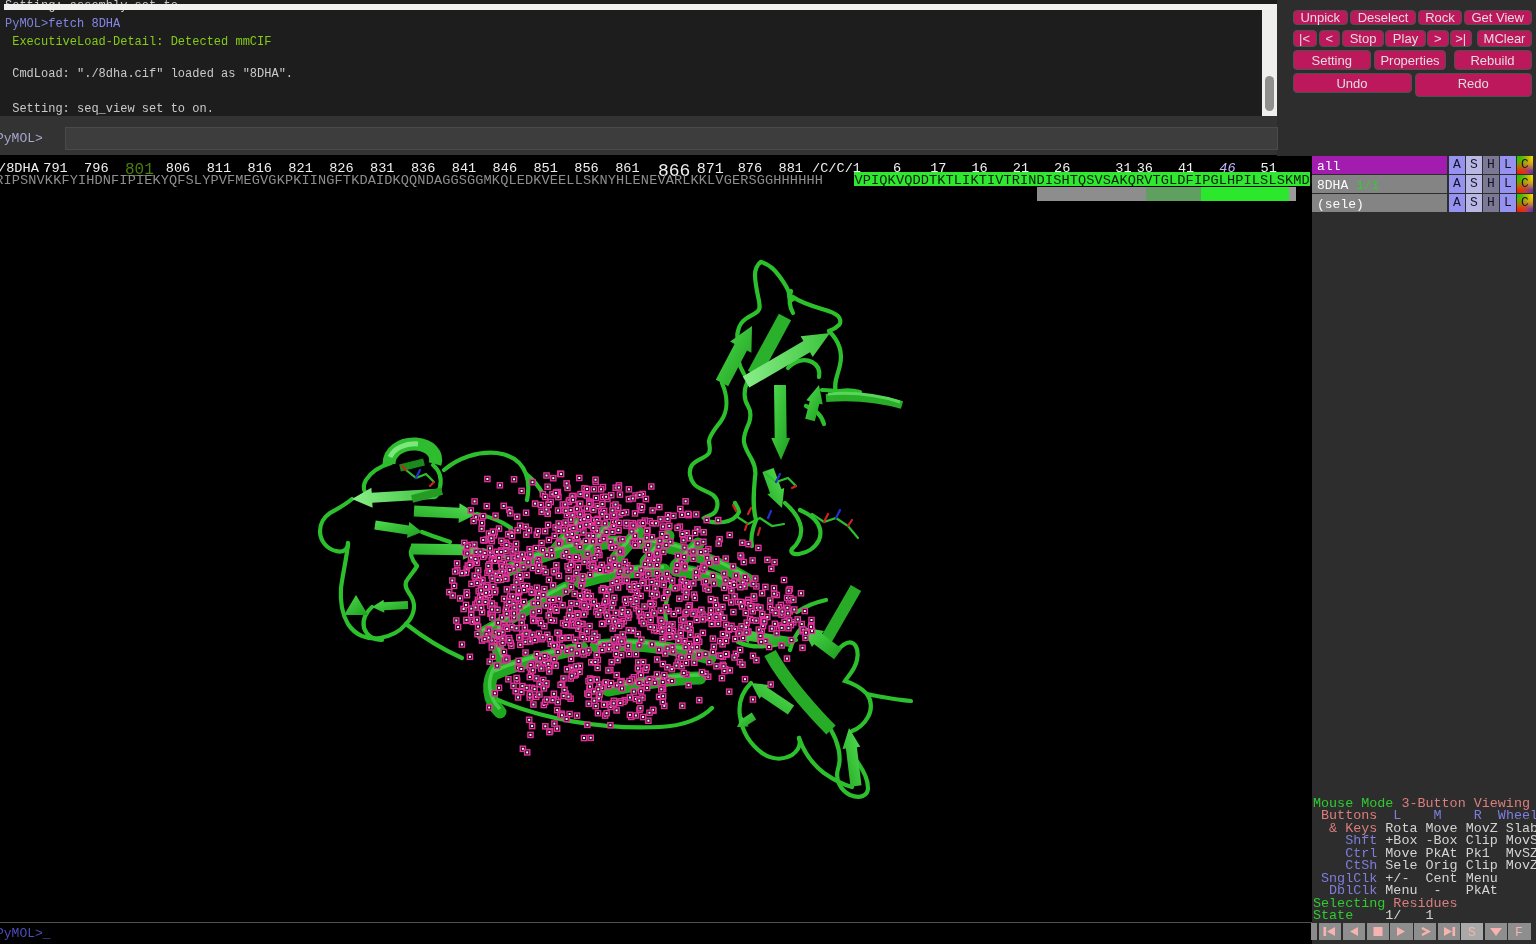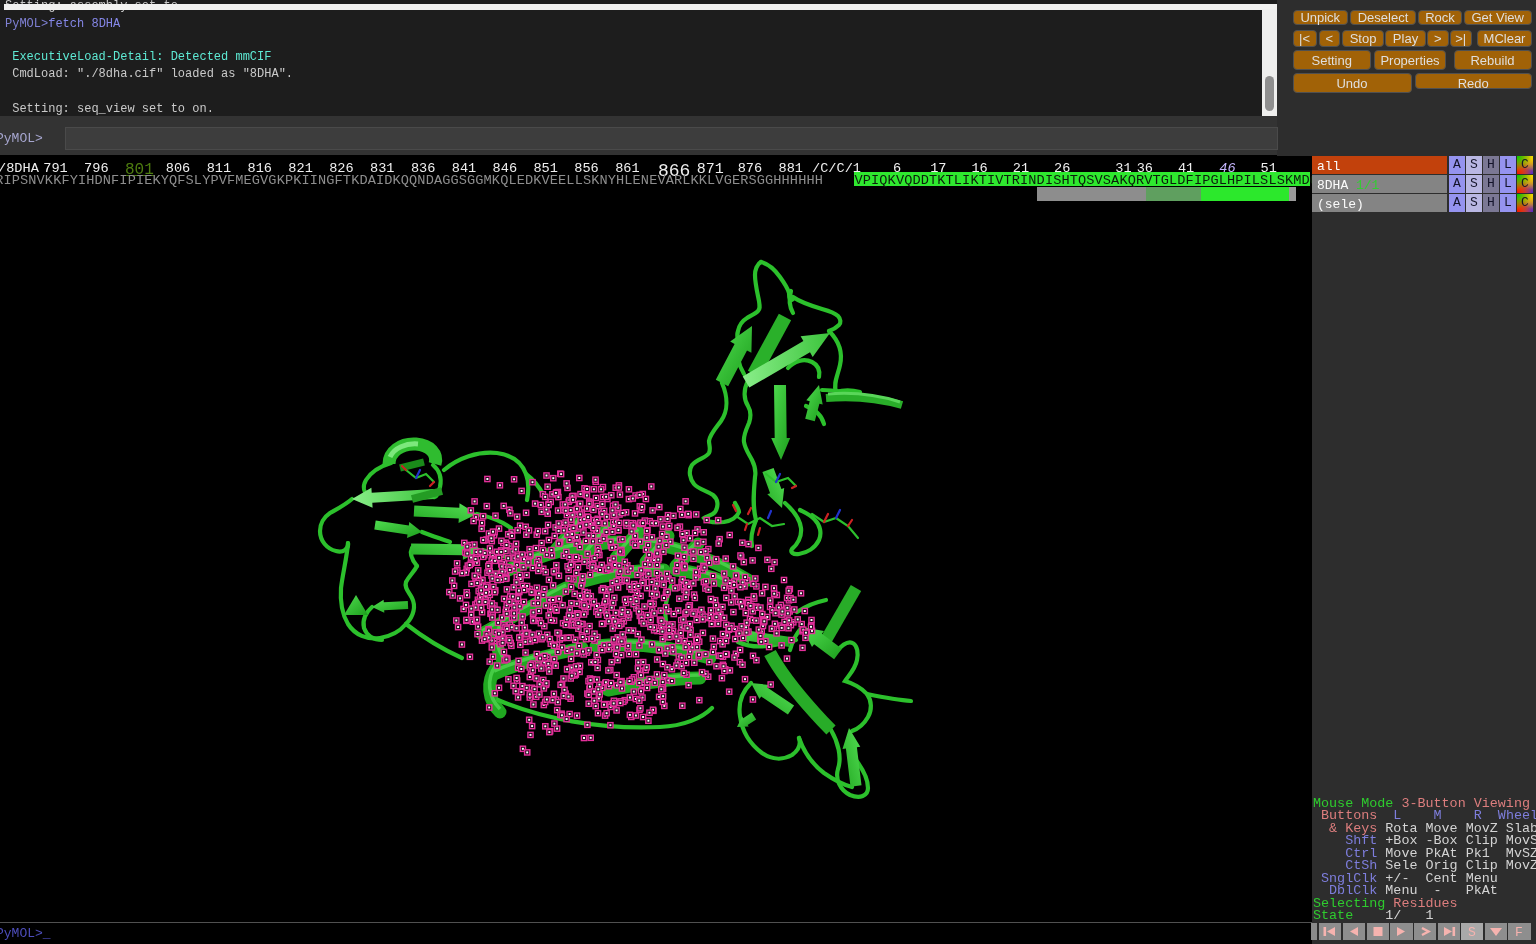--- a/index.html
+++ b/index.html
@@ -1,25 +1,25 @@
 <!DOCTYPE html>
 <html><head><meta charset="utf-8"><style>
 *{margin:0;padding:0;box-sizing:border-box;}
 html,body{width:1536px;height:944px;background:#000;overflow:hidden;position:relative;}
 .m{position:absolute;font-family:"Liberation Mono",monospace;white-space:pre;}
 .qb{position:absolute;font-family:"Liberation Sans",sans-serif;font-size:13px;color:#dfdfdf;
- background:#a16207;border:1px solid #505050;border-radius:4px;text-align:center;}
+ background:#be185d;border:1px solid #505050;border-radius:4px;text-align:center;}
 .ab{position:absolute;width:16px;height:18px;font-family:"Liberation Mono",monospace;font-size:13px;
  color:#14142a;text-align:center;line-height:18px;}
 .cbtn{background:radial-gradient(circle at 0% 0%,#00cc00,rgba(0,0,0,0) 62%),radial-gradient(circle at 100% 0%,#eedd00,rgba(0,0,0,0) 62%),radial-gradient(circle at 0% 100%,#ee1100,rgba(0,0,0,0) 62%),radial-gradient(circle at 100% 100%,#5522cc,rgba(0,0,0,0) 62%),#ee8800;}
 </style></head><body>
 <div style="position:absolute;left:0;top:0;width:1277px;height:115.6px;background:#1d1d1d;overflow:hidden;">
     <div class="m" style="left:5px;top:-1px;color:#c9c9c9;font-size:12px;">Setting: assembly set to .</div>
     <div class="m" style="left:5px;top:17px;color:#8587e8;font-size:12px;"><span style="color:#7f80d4">PyMOL&gt;</span><span style="color:#8587e8">fetch 8DHA</span></div>
-    <div class="m" style="left:5px;top:50px;color:#5eead4;font-size:12px;"> ExecutiveLoad-Detail: Detected mmCIF</div>
+    <div class="m" style="left:5px;top:35px;color:#84cc16;font-size:12px;"> ExecutiveLoad-Detail: Detected mmCIF</div>
     <div class="m" style="left:5px;top:66.5px;color:#cacaca;font-size:12px;"> CmdLoad: "./8dha.cif" loaded as "8DHA".</div>
     <div class="m" style="left:5px;top:83px;color:#cacaca;font-size:12px;margin-top:19px;"> Setting: seq_view set to on.</div>
   </div>
 <div style="position:absolute;left:4px;top:4px;width:1528px;height:5.5px;background:#f1f1f0;"></div>
 <div style="position:absolute;left:1262px;top:9px;width:15px;height:106.6px;background:#efefee;"></div>
 <div style="position:absolute;left:1265px;top:76px;width:9px;height:35px;background:#8f8f8f;border-radius:4.5px;"></div>
 <div style="position:absolute;left:1277px;top:0;width:259px;height:155.5px;background:#2d2d2d;"></div>
 <div style="position:absolute;left:0;top:115.6px;width:1277px;height:39.9px;background:#333333;"></div>
 <div class="m" style="left:-4px;top:131px;color:#a6a6cf;font-size:13px;">PyMOL&gt;</div>
 <div style="position:absolute;left:64.6px;top:127px;width:1213px;height:22.5px;background:#3d3d3d;border:1px solid #4a4a4a;"></div>
@@ -31,21 +31,21 @@
 <div class="qb" style="left:1318.5px;top:30px;width:21.5px;height:17px;line-height:16px;">&lt;</div>
 <div class="qb" style="left:1342px;top:30px;width:42px;height:17px;line-height:16px;">Stop</div>
 <div class="qb" style="left:1385px;top:30px;width:41px;height:17px;line-height:16px;">Play</div>
 <div class="qb" style="left:1427px;top:30px;width:21.5px;height:17px;line-height:16px;">&gt;</div>
 <div class="qb" style="left:1450px;top:30px;width:21.5px;height:17px;line-height:16px;">&gt;|</div>
 <div class="qb" style="left:1477px;top:30px;width:55px;height:17px;line-height:16px;">MClear</div>
 <div class="qb" style="left:1292.5px;top:50px;width:78.5px;height:20px;line-height:19px;">Setting</div>
 <div class="qb" style="left:1374px;top:50px;width:72px;height:20px;line-height:19px;">Properties</div>
 <div class="qb" style="left:1453.5px;top:50px;width:78px;height:20px;line-height:19px;">Rebuild</div>
 <div class="qb" style="left:1292.5px;top:73px;width:119px;height:20px;line-height:19px;">Undo</div>
-<div class="qb" style="left:1415px;top:73px;width:116.5px;height:16px;line-height:19px;">Redo</div>
+<div class="qb" style="left:1415px;top:73px;width:116.5px;height:24px;line-height:19px;">Redo</div>
 <div style="position:absolute;left:1312px;top:155.5px;width:224px;height:788.5px;background:#2d2d2d;"></div>
 <div style="position:absolute;left:0;top:152px;width:1312px;height:792px;"><svg id="mol" width="1312" height="792" viewBox="0 152 1312 792">
 <defs>
 <linearGradient id="gA" x1="0" y1="0" x2="1" y2="1">
           <stop offset="0" stop-color="#4fdc4f"></stop>
           <stop offset="1" stop-color="#1d9e1d"></stop>
         </linearGradient>
 <linearGradient id="gB" x1="0" y1="1" x2="1" y2="0">
           <stop offset="0" stop-color="#23a823"></stop>
           <stop offset="1" stop-color="#55e055"></stop>
@@ -1584,21 +1584,21 @@
 <div class="m" style="left:1177.9399999999998px;top:160.5px;color:#efefef;font-size:13.6px;">41</div>
 <div class="m" style="left:1219.24px;top:160.5px;color:#c4b5fd;font-size:13.6px;font-style:italic;">46</div>
 <div class="m" style="left:1260.54px;top:160.5px;color:#efefef;font-size:13.6px;">51</div>
 <div class="m" style="left:-4.8px;top:173px;color:#8e8e8e;font-size:13.6px;letter-spacing:0.12px;">RIPSNVKKFYIHDNFIPIEKYQFSLYPVFMEGVGKPKIINGFTKDAIDKQQNDAGGSGGMKQLEDKVEELLSKNYHLENEVARLKKLVGERSGGHHHHHH</div>
 <div style="position:absolute;left:854px;top:171.5px;width:456px;height:14.5px;background:#2fe82f;"></div>
 <div class="m" style="left:854.5px;top:173px;color:#0b1e0b;font-size:13.6px;letter-spacing:0.12px;">VPIQKVQDDTKTLIKTIVTRINDISHTQSVSAKQRVTGLDFIPGLHPILSLSKMDQ</div>
 <div style="position:absolute;left:1037px;top:187px;width:109px;height:14px;background:#8d8d8d"></div>
 <div style="position:absolute;left:1146px;top:187px;width:55px;height:14px;background:#5f9f5f"></div>
 <div style="position:absolute;left:1201px;top:187px;width:88px;height:14px;background:#2ce82c"></div>
 <div style="position:absolute;left:1289px;top:187px;width:7px;height:14px;background:#9a9a9a"></div>
-<div style="position:absolute;left:1312px;top:156px;width:135px;height:18px;background:#c2410c;">
+<div style="position:absolute;left:1312px;top:156px;width:135px;height:18px;background:#a21caf;">
     <span class="m" style="left:5px;top:3px;color:#fbfbfb;font-size:13px;">all</span>
   </div>
 <div class="ab" style="left:1449px;top:156px;background:#9593ef;">A</div>
 <div class="ab" style="left:1466px;top:156px;background:#b9b7e3;">S</div>
 <div class="ab" style="left:1483px;top:156px;background:#7b7894;">H</div>
 <div class="ab" style="left:1500px;top:156px;background:#9593ef;">L</div>
 <div class="ab cbtn" style="left:1517px;top:156px;">C</div>
 <div style="position:absolute;left:1312px;top:175px;width:135px;height:18px;background:#848484;">
     <span class="m" style="left:5px;top:3px;color:#fbfbfb;font-size:13px;">8DHA <span style="color:#33cc33">1/1</span></span>
   </div>

